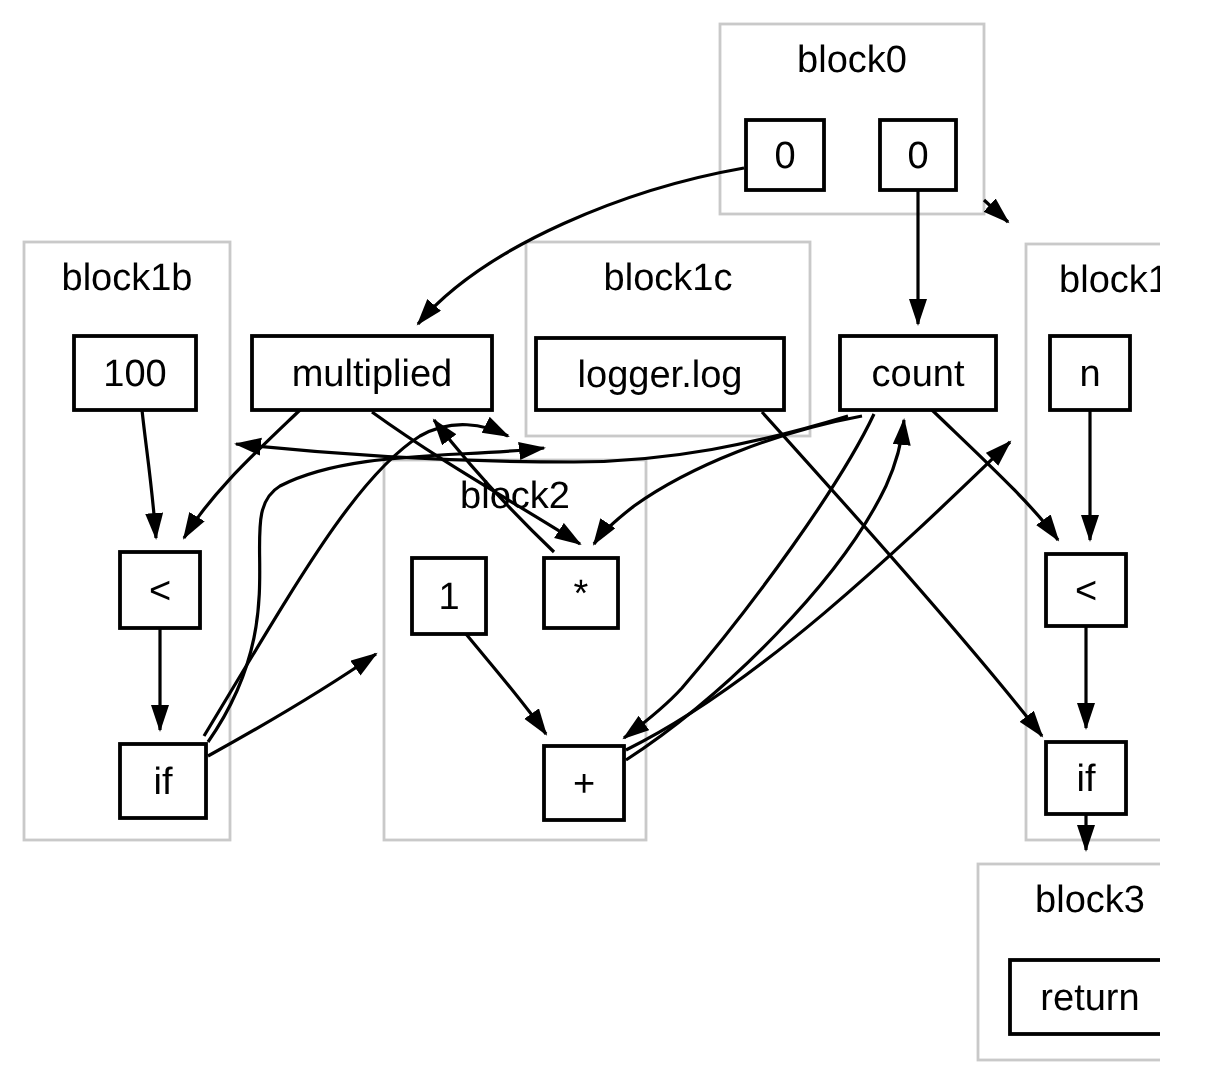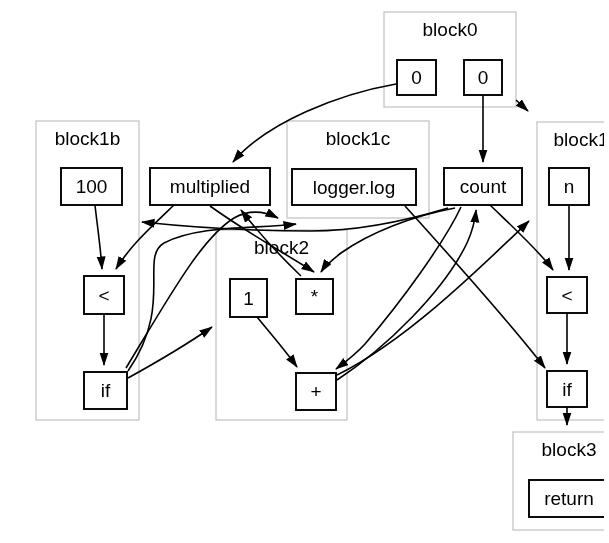--- a/index.html
+++ b/index.html
@@ -1,16 +1,16 @@
 <!DOCTYPE html>
 <html><head>
 <meta charset="utf-8">
 <style>
   html,body{margin:0;padding:0;background:#ffffff;}
-  .stage{position:relative;width:580px;height:543px;background:#ffffff;overflow:hidden;margin-left:24px;}
+  .stage{position:relative;width:580px;height:543px;background:#ffffff;overflow:hidden;}
   svg{display:block;}
   text{font-family:"Liberation Sans", sans-serif;fill:#000000;}
   .cluster-rect{fill:#ffffff;stroke-width:1.4px;}
   .node-rect{fill:#ffffff;stroke-width:1.9px;}
   .edge-path{fill:none;stroke-width:1.6px;}
 </style>
 </head>
 <body>
 
 <div class="stage">

